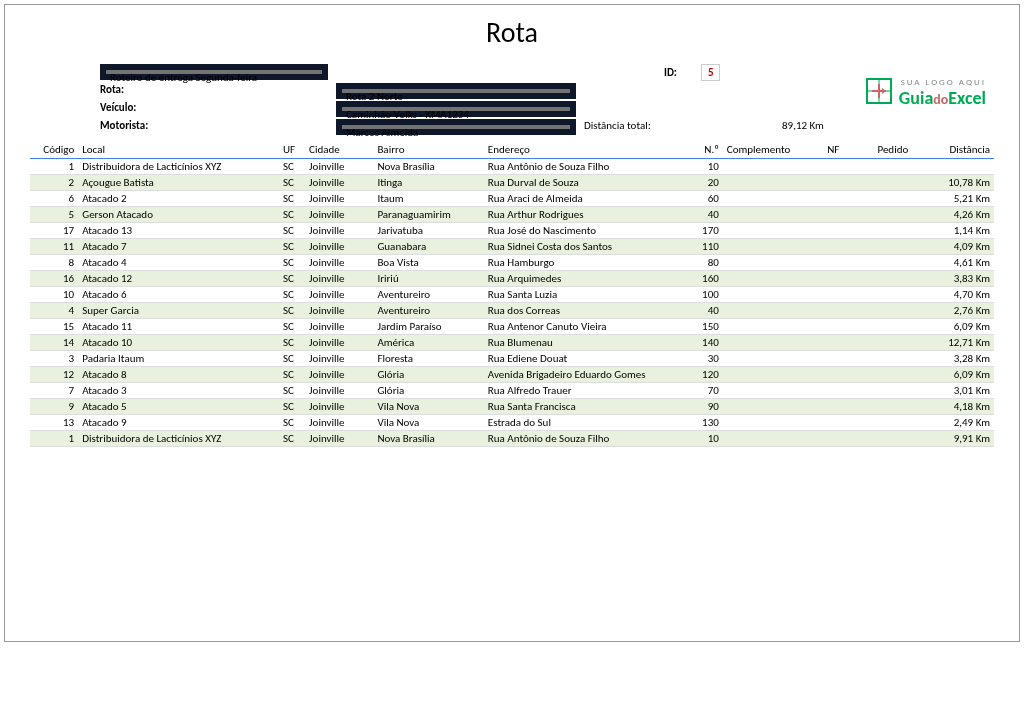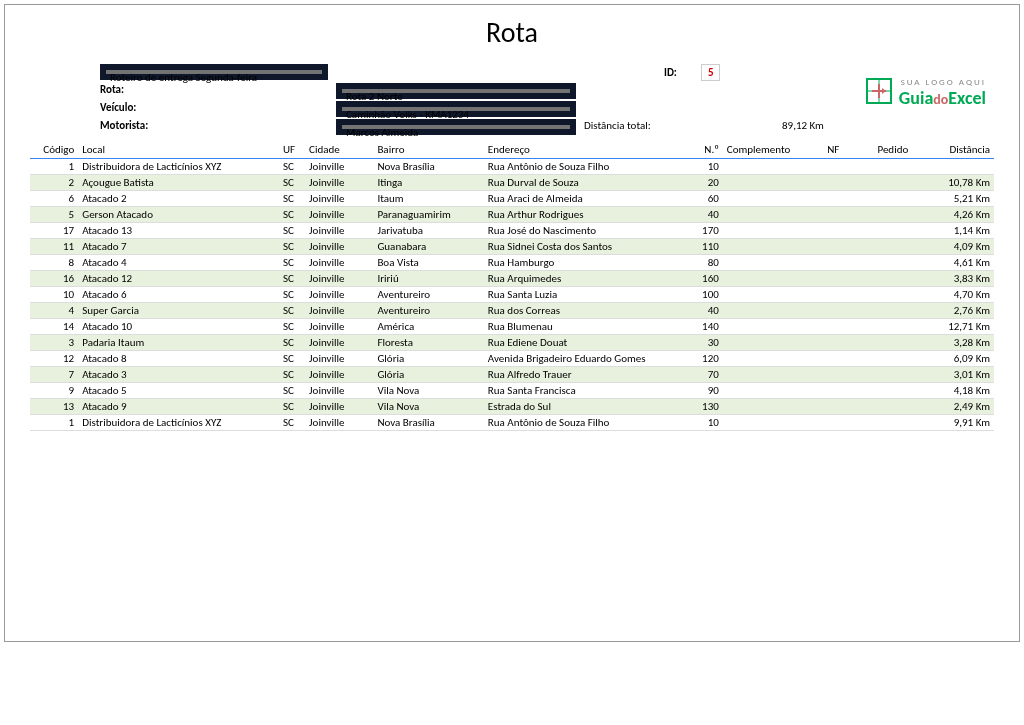--- a/index.html
+++ b/index.html
@@ -228,20 +228,33 @@
           <td class="col-cidade">Joinville</td>
           <td class="col-bairro">Aventureiro</td>
           <td class="col-endereco">Rua dos Correas</td>
           <td class="col-n">40</td>
           <td class="col-compl"></td>
           <td class="col-nf"></td>
           <td class="col-pedido"></td>
           <td class="col-dist">2,76 Km</td>
         </tr>
         <tr>
+          <td class="col-codigo">15</td>
+          <td class="col-local">Atacado 11</td>
+          <td class="col-uf">SC</td>
+          <td class="col-cidade">Joinville</td>
+          <td class="col-bairro">Jardim Paraíso</td>
+          <td class="col-endereco">Rua Antenor Canuto Vieira</td>
+          <td class="col-n">150</td>
+          <td class="col-compl"></td>
+          <td class="col-nf"></td>
+          <td class="col-pedido"></td>
+          <td class="col-dist">6,09 Km</td>
+        </tr>
+        <tr>
           <td class="col-codigo">14</td>
           <td class="col-local">Atacado 10</td>
           <td class="col-uf">SC</td>
           <td class="col-cidade">Joinville</td>
           <td class="col-bairro">América</td>
           <td class="col-endereco">Rua Blumenau</td>
           <td class="col-n">140</td>
           <td class="col-compl"></td>
           <td class="col-nf"></td>
           <td class="col-pedido"></td>

